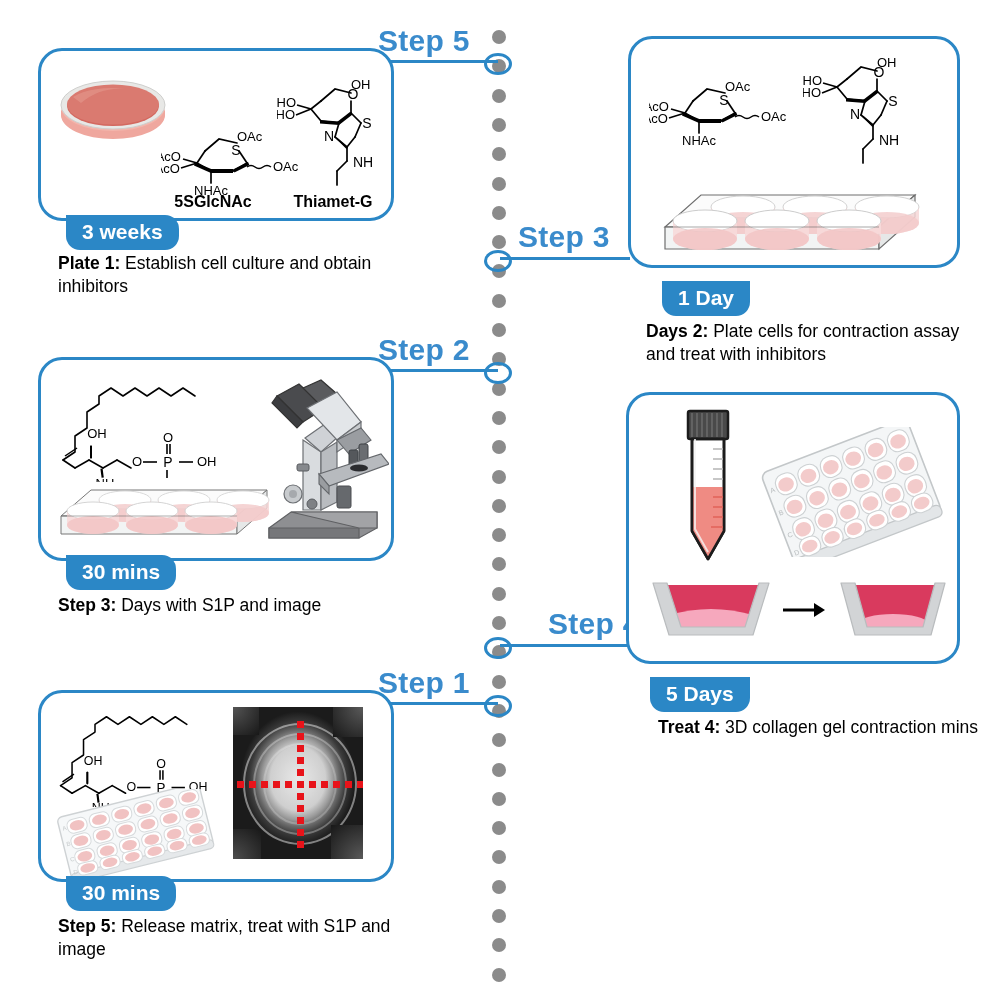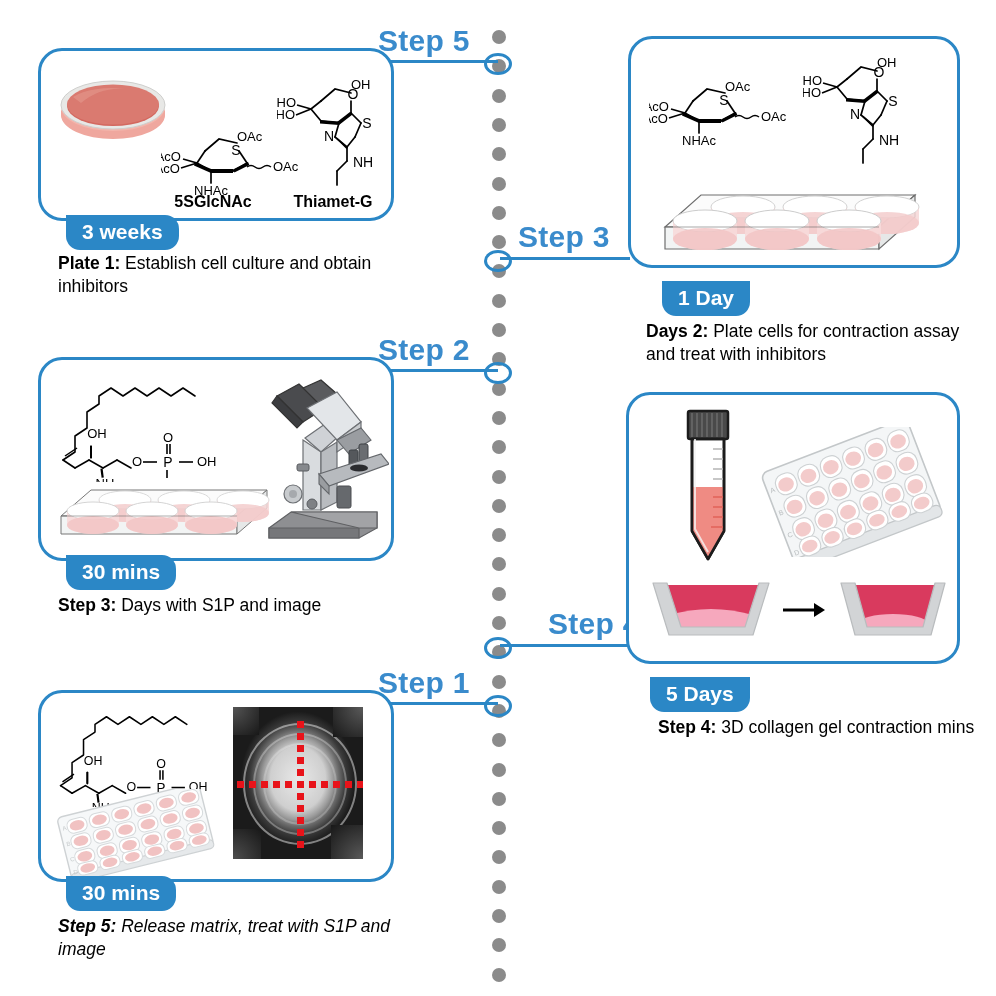--- a/index.html
+++ b/index.html
@@ -635,21 +635,21 @@
         <ellipse cx="56" cy="44" rx="34" ry="9" fill="#f6a8bd"></ellipse>
         <path d="M4 4 L18 4 L30 48 L86 48 L98 4 L108 4 L94 56 L18 56 Z" fill="#d2d4d6" stroke="#b9bcbe" stroke-width="1.2" stroke-linejoin="round"></path>
       </svg>
     </div>
   </div>
 </div>
 
 <div class="time-badge" style="left:650px; top:677px;">5 Days</div>
 
 <div class="caption" style="left:658px; top:716px; width:330px;">
-  <b>Step 4:</b><span> 3D collagen gel contraction mins</span>
+  <b>Treat 4:</b><span> 3D collagen gel contraction mins</span>
 </div>
 
 <div class="step-title" style="left:378px; top:666px;">Step 1</div>
 
 <div class="card" style="left:38px; top:690px; width:356px; height:192px;">
   <div class="card-inner">
 
     <div class="chem" style="left:10px; top:10px;">
       <svg width="220" height="104" viewBox="0 0 230 108">
         <g fill="none" stroke="#000" stroke-width="1.6" stroke-linecap="round" stroke-linejoin="round">
@@ -785,15 +785,15 @@
           <div class="cross-dot" style="left: 124px; top: 74px;"></div>
           <div class="cross-dot" style="left: 64px; top: 134px;"></div>
           <div class="cross-dot" style="left: 64px; top: 74px;"></div>
         </div>
     </div>
   </div>
 </div>
 
 <div class="time-badge left" style="left:66px; top:876px;">30 mins</div>
 
-<div class="caption" style="left:58px; top:915px; width:340px;font-style:italic;">
+<div class="caption" style="left:58px; top:915px; width:340px;">
   <b>Step 5:</b><span> Release matrix, treat with S1P and image</span>
 </div>
 
 </body></html>

